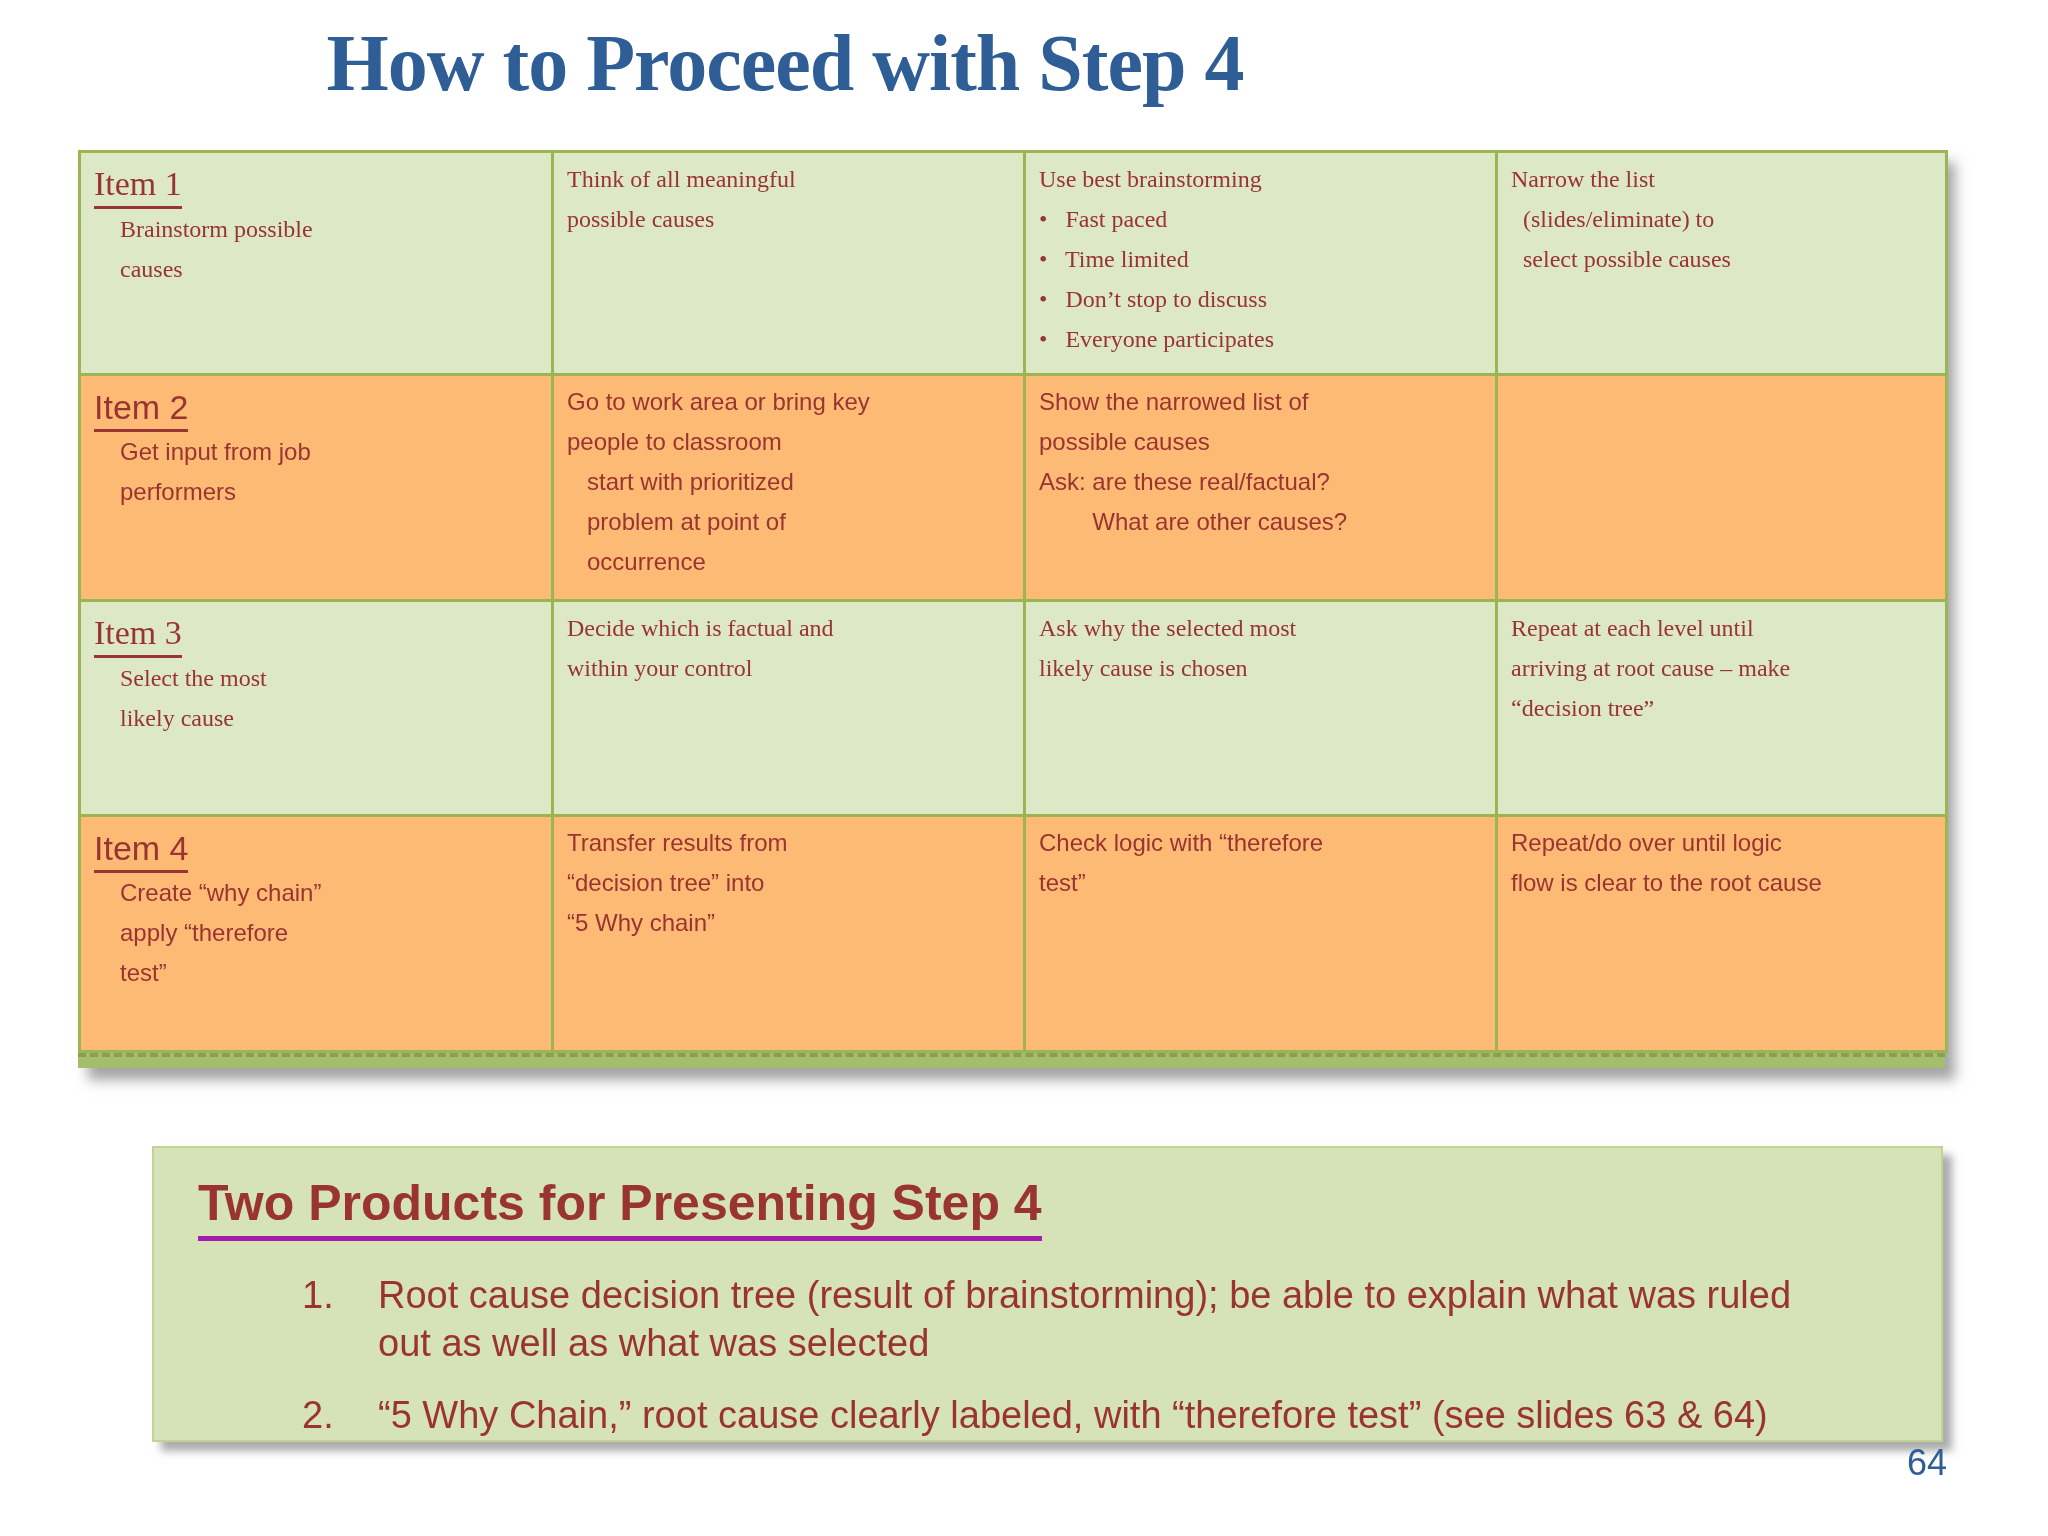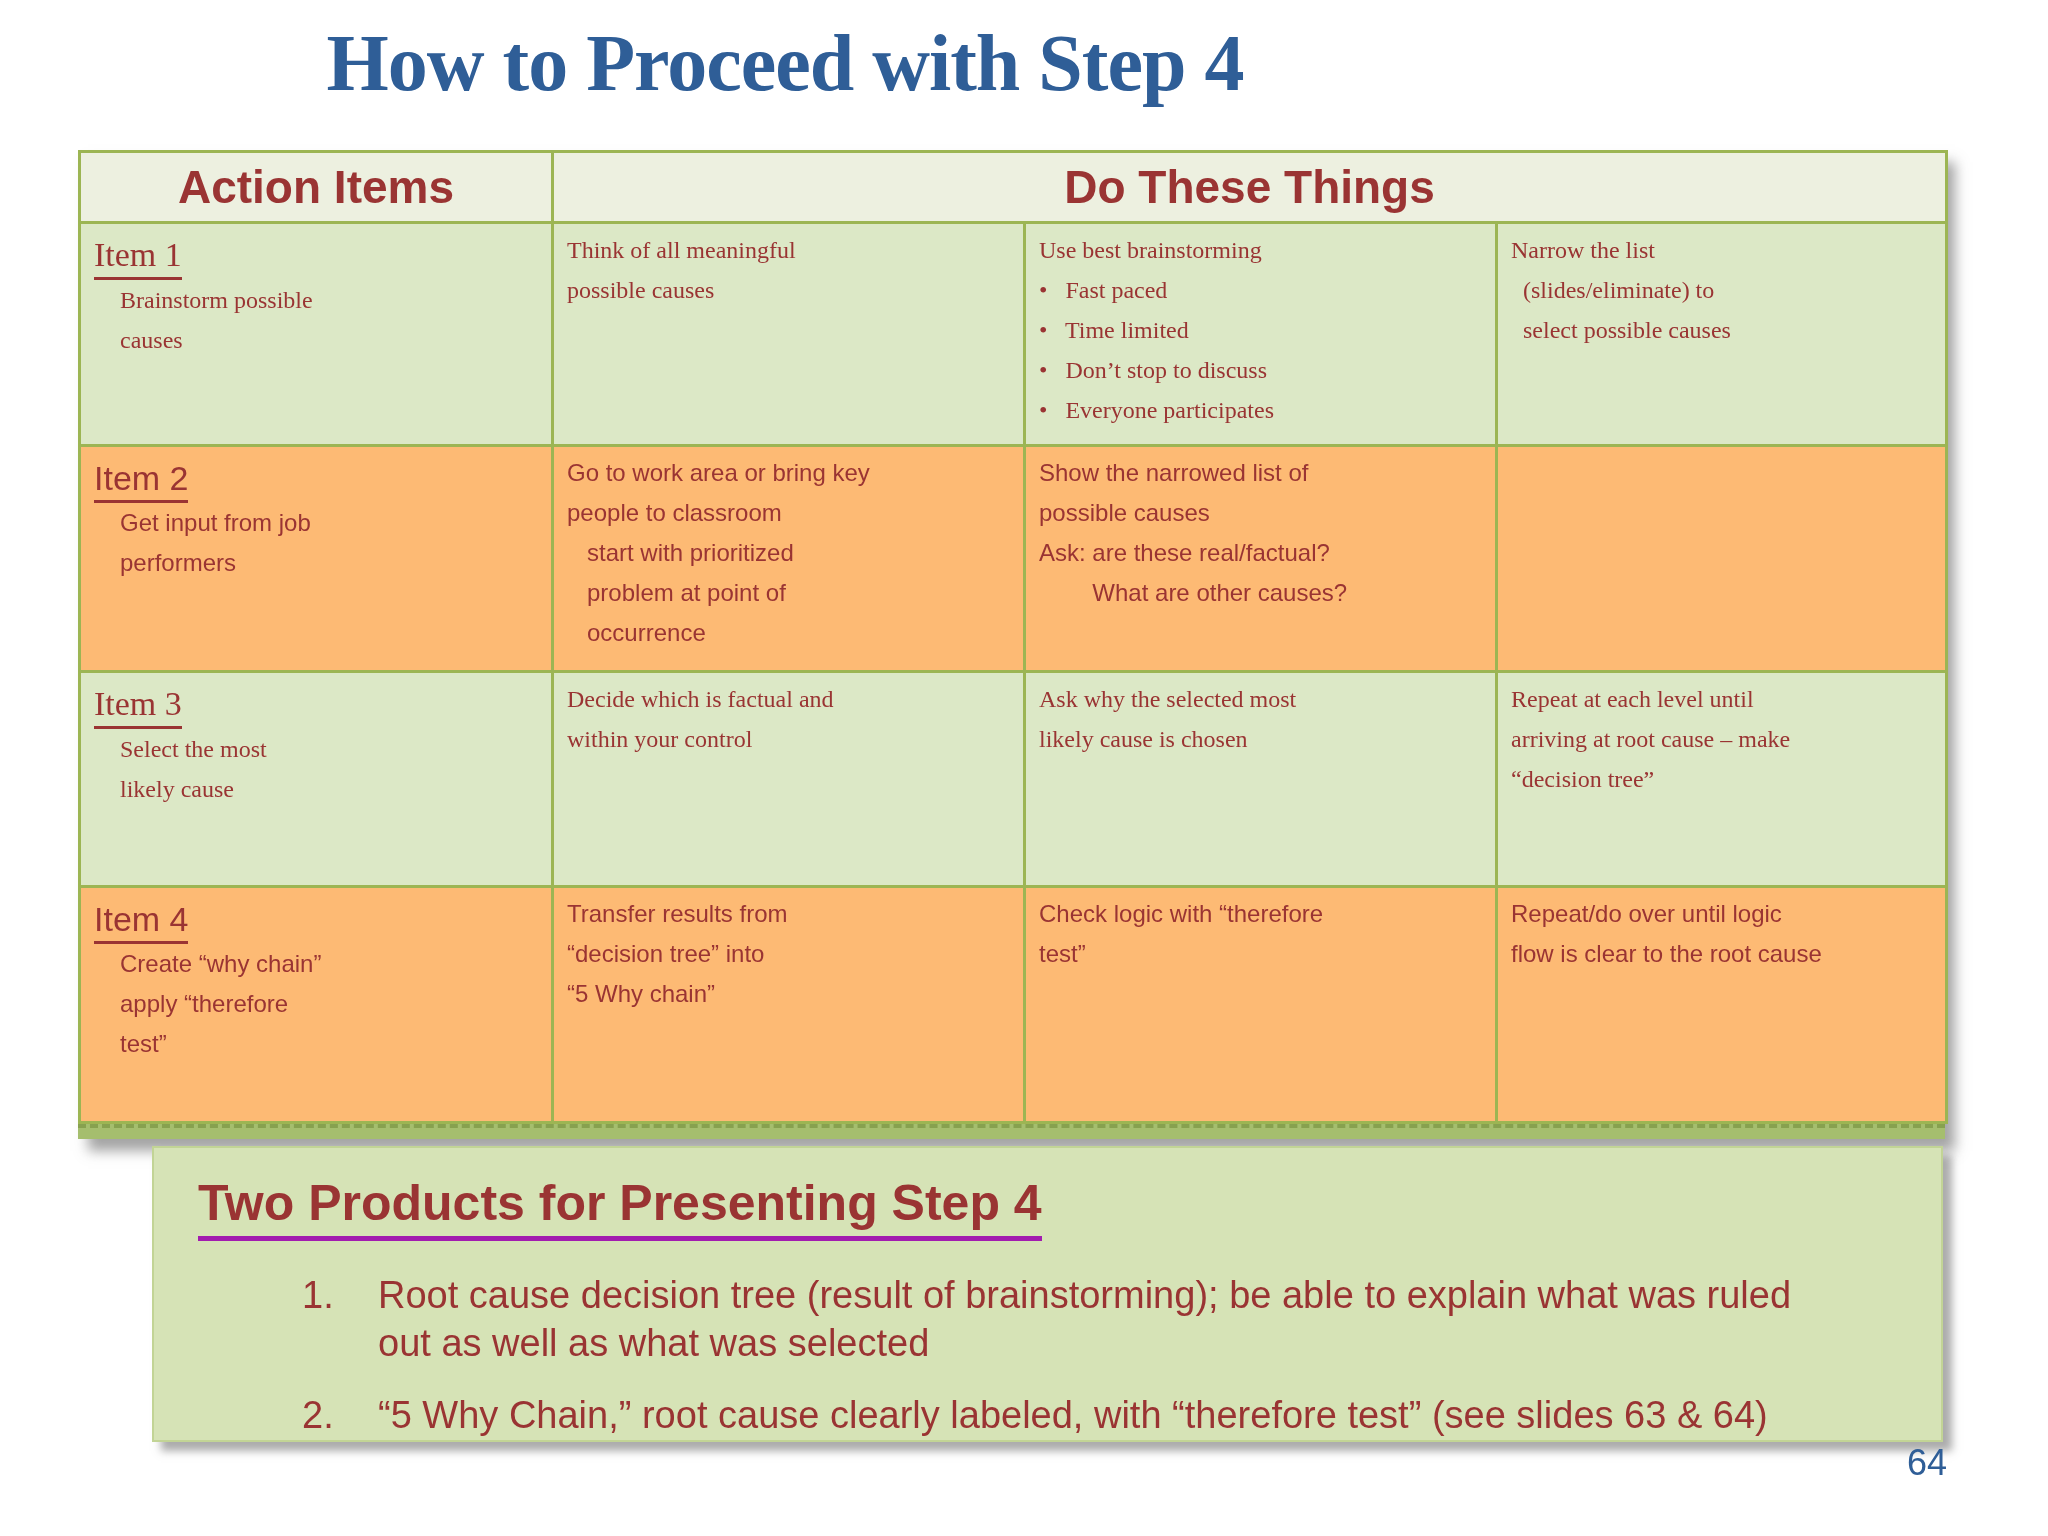--- a/index.html
+++ b/index.html
@@ -80,24 +80,20 @@
 
 <div class="table-wrap">
   <table class="action-table">
     <colgroup>
       <col style="width:473px">
         <col style="width:472px">
         <col style="width:472px">
         <col style="width:450px">
     </colgroup>
     <tbody>
-        <tr class="hdr">
-      <th>Action Items</th>
-      <th colspan="3">Do These Things</th>
-    </tr>
 
     <tr class="row-green" style="height:223px">
       <td>
         <span class="ititle">Item 1</span>
         <span class="ibody">Brainstorm possible
 causes</span>
       </td>
       <td>
             <div class="ct">Think of all meaningful
 possible causes</div>

